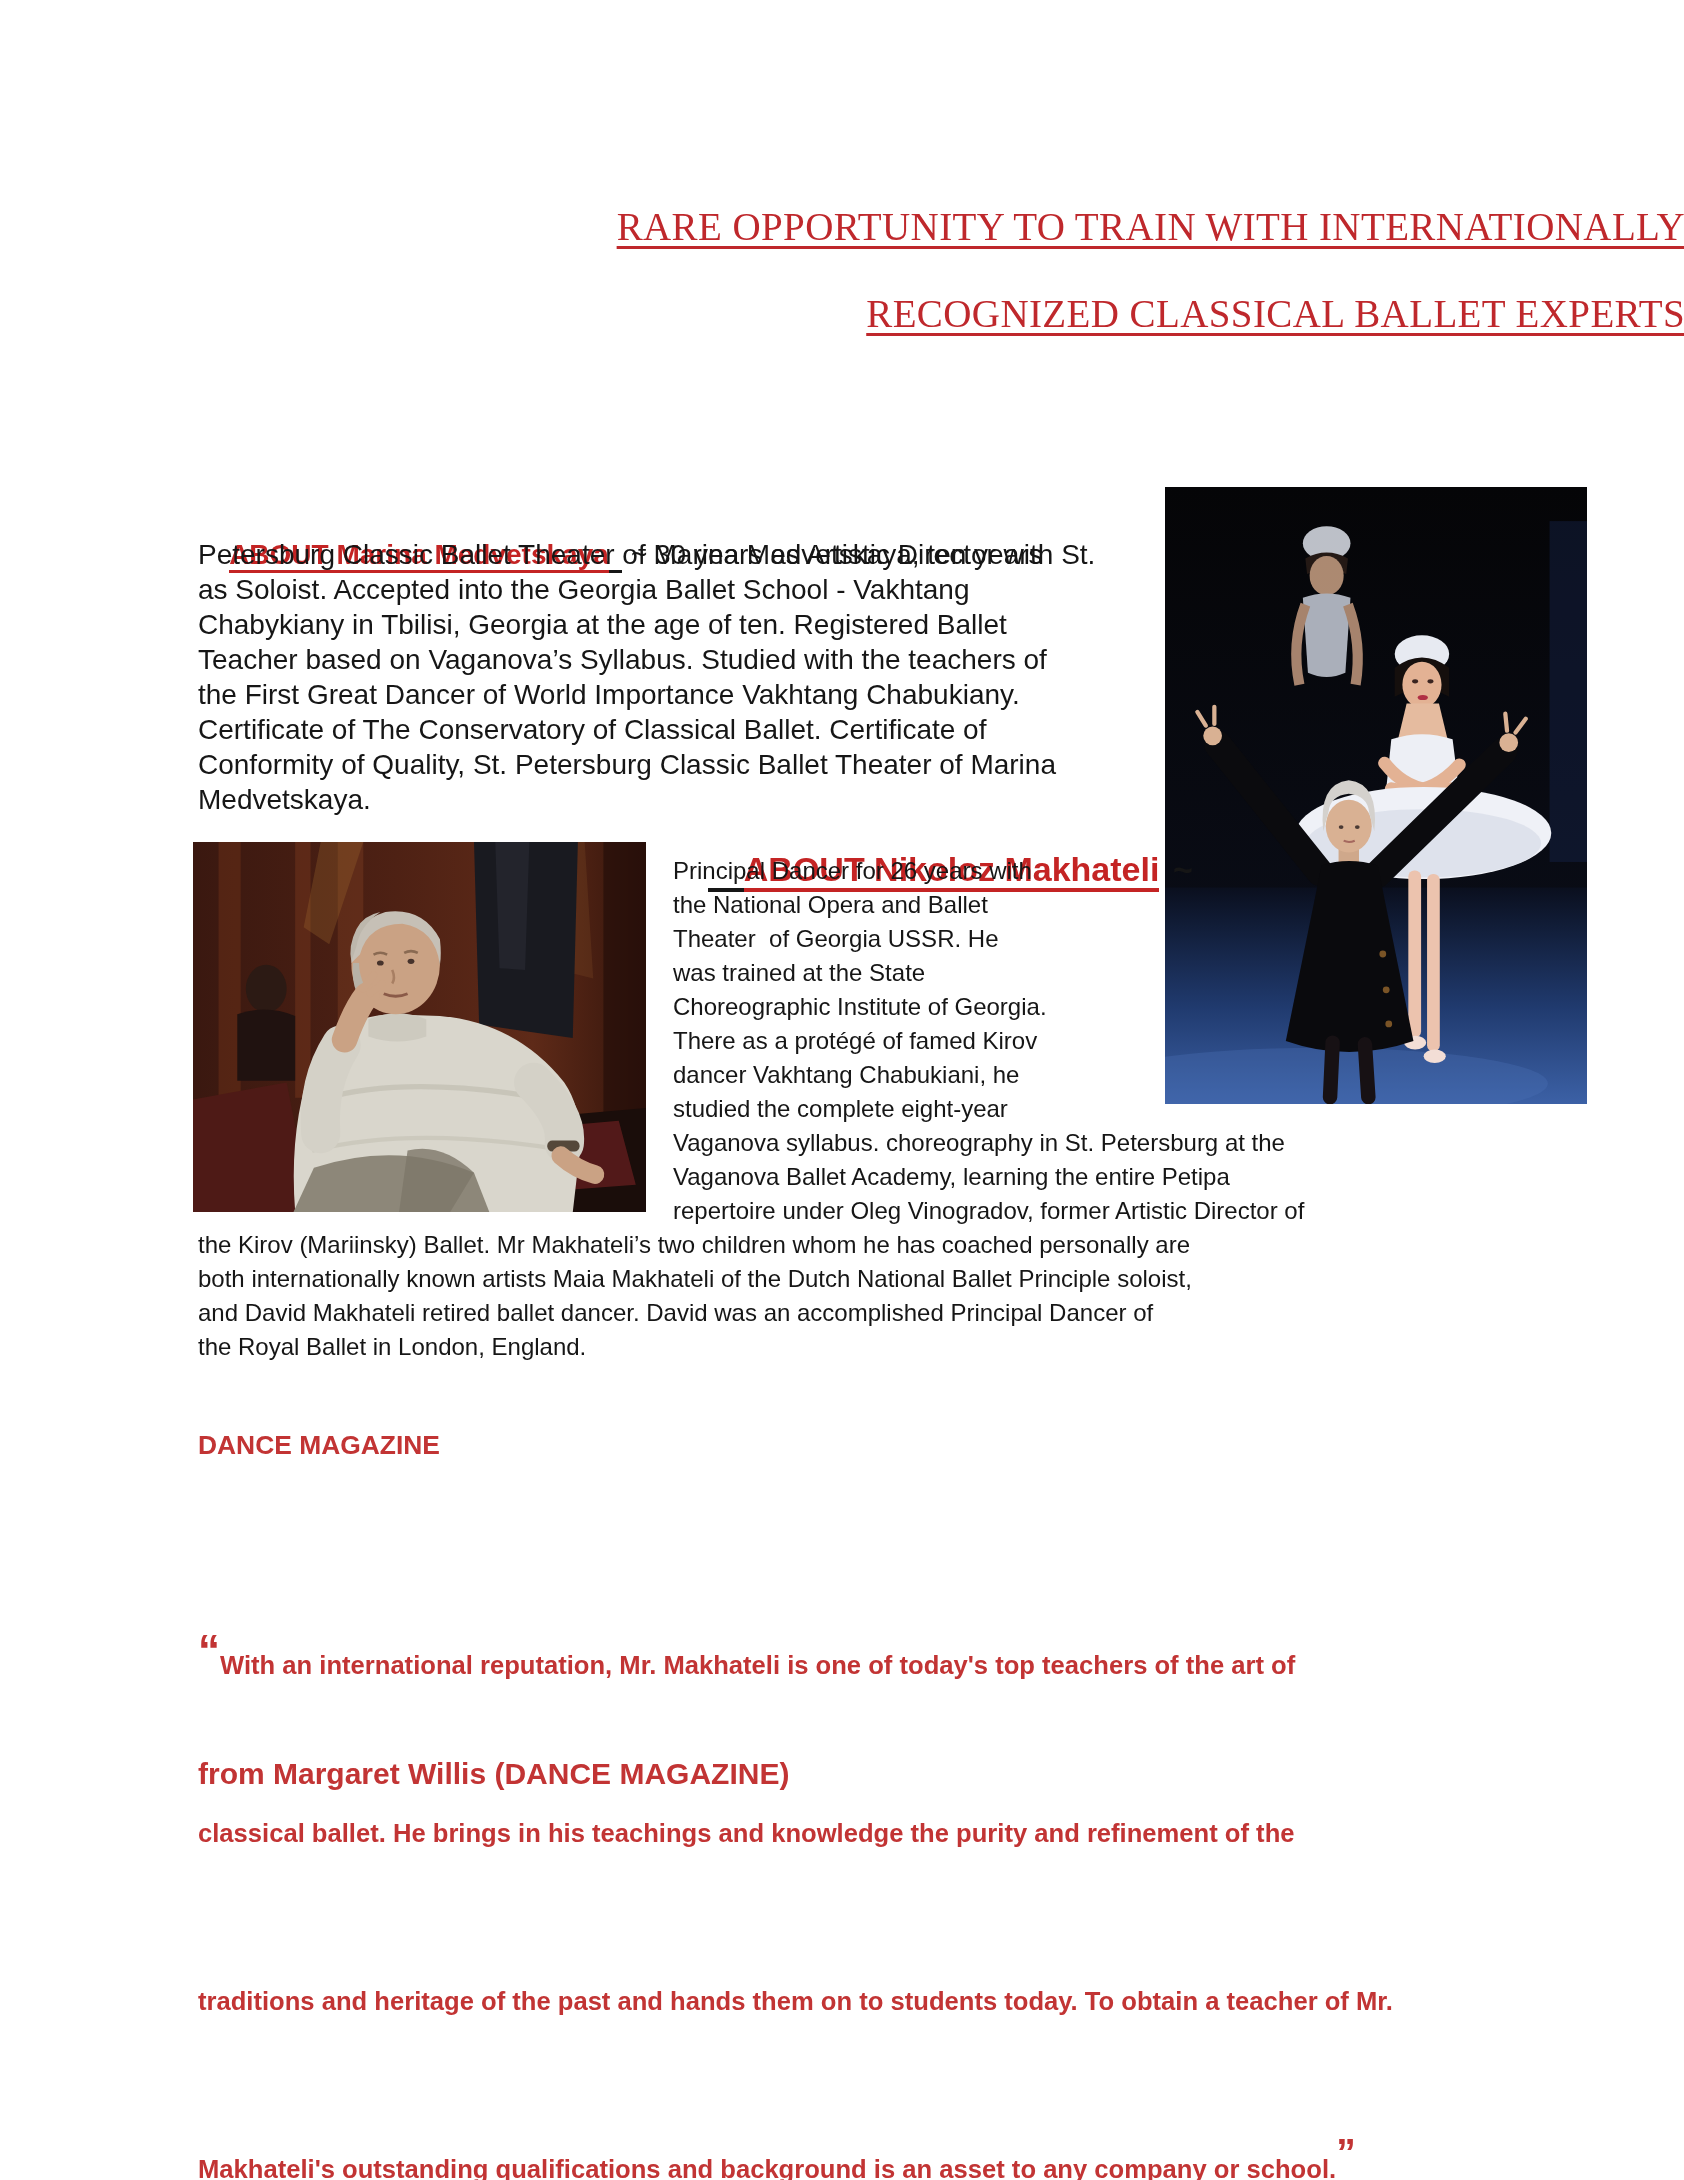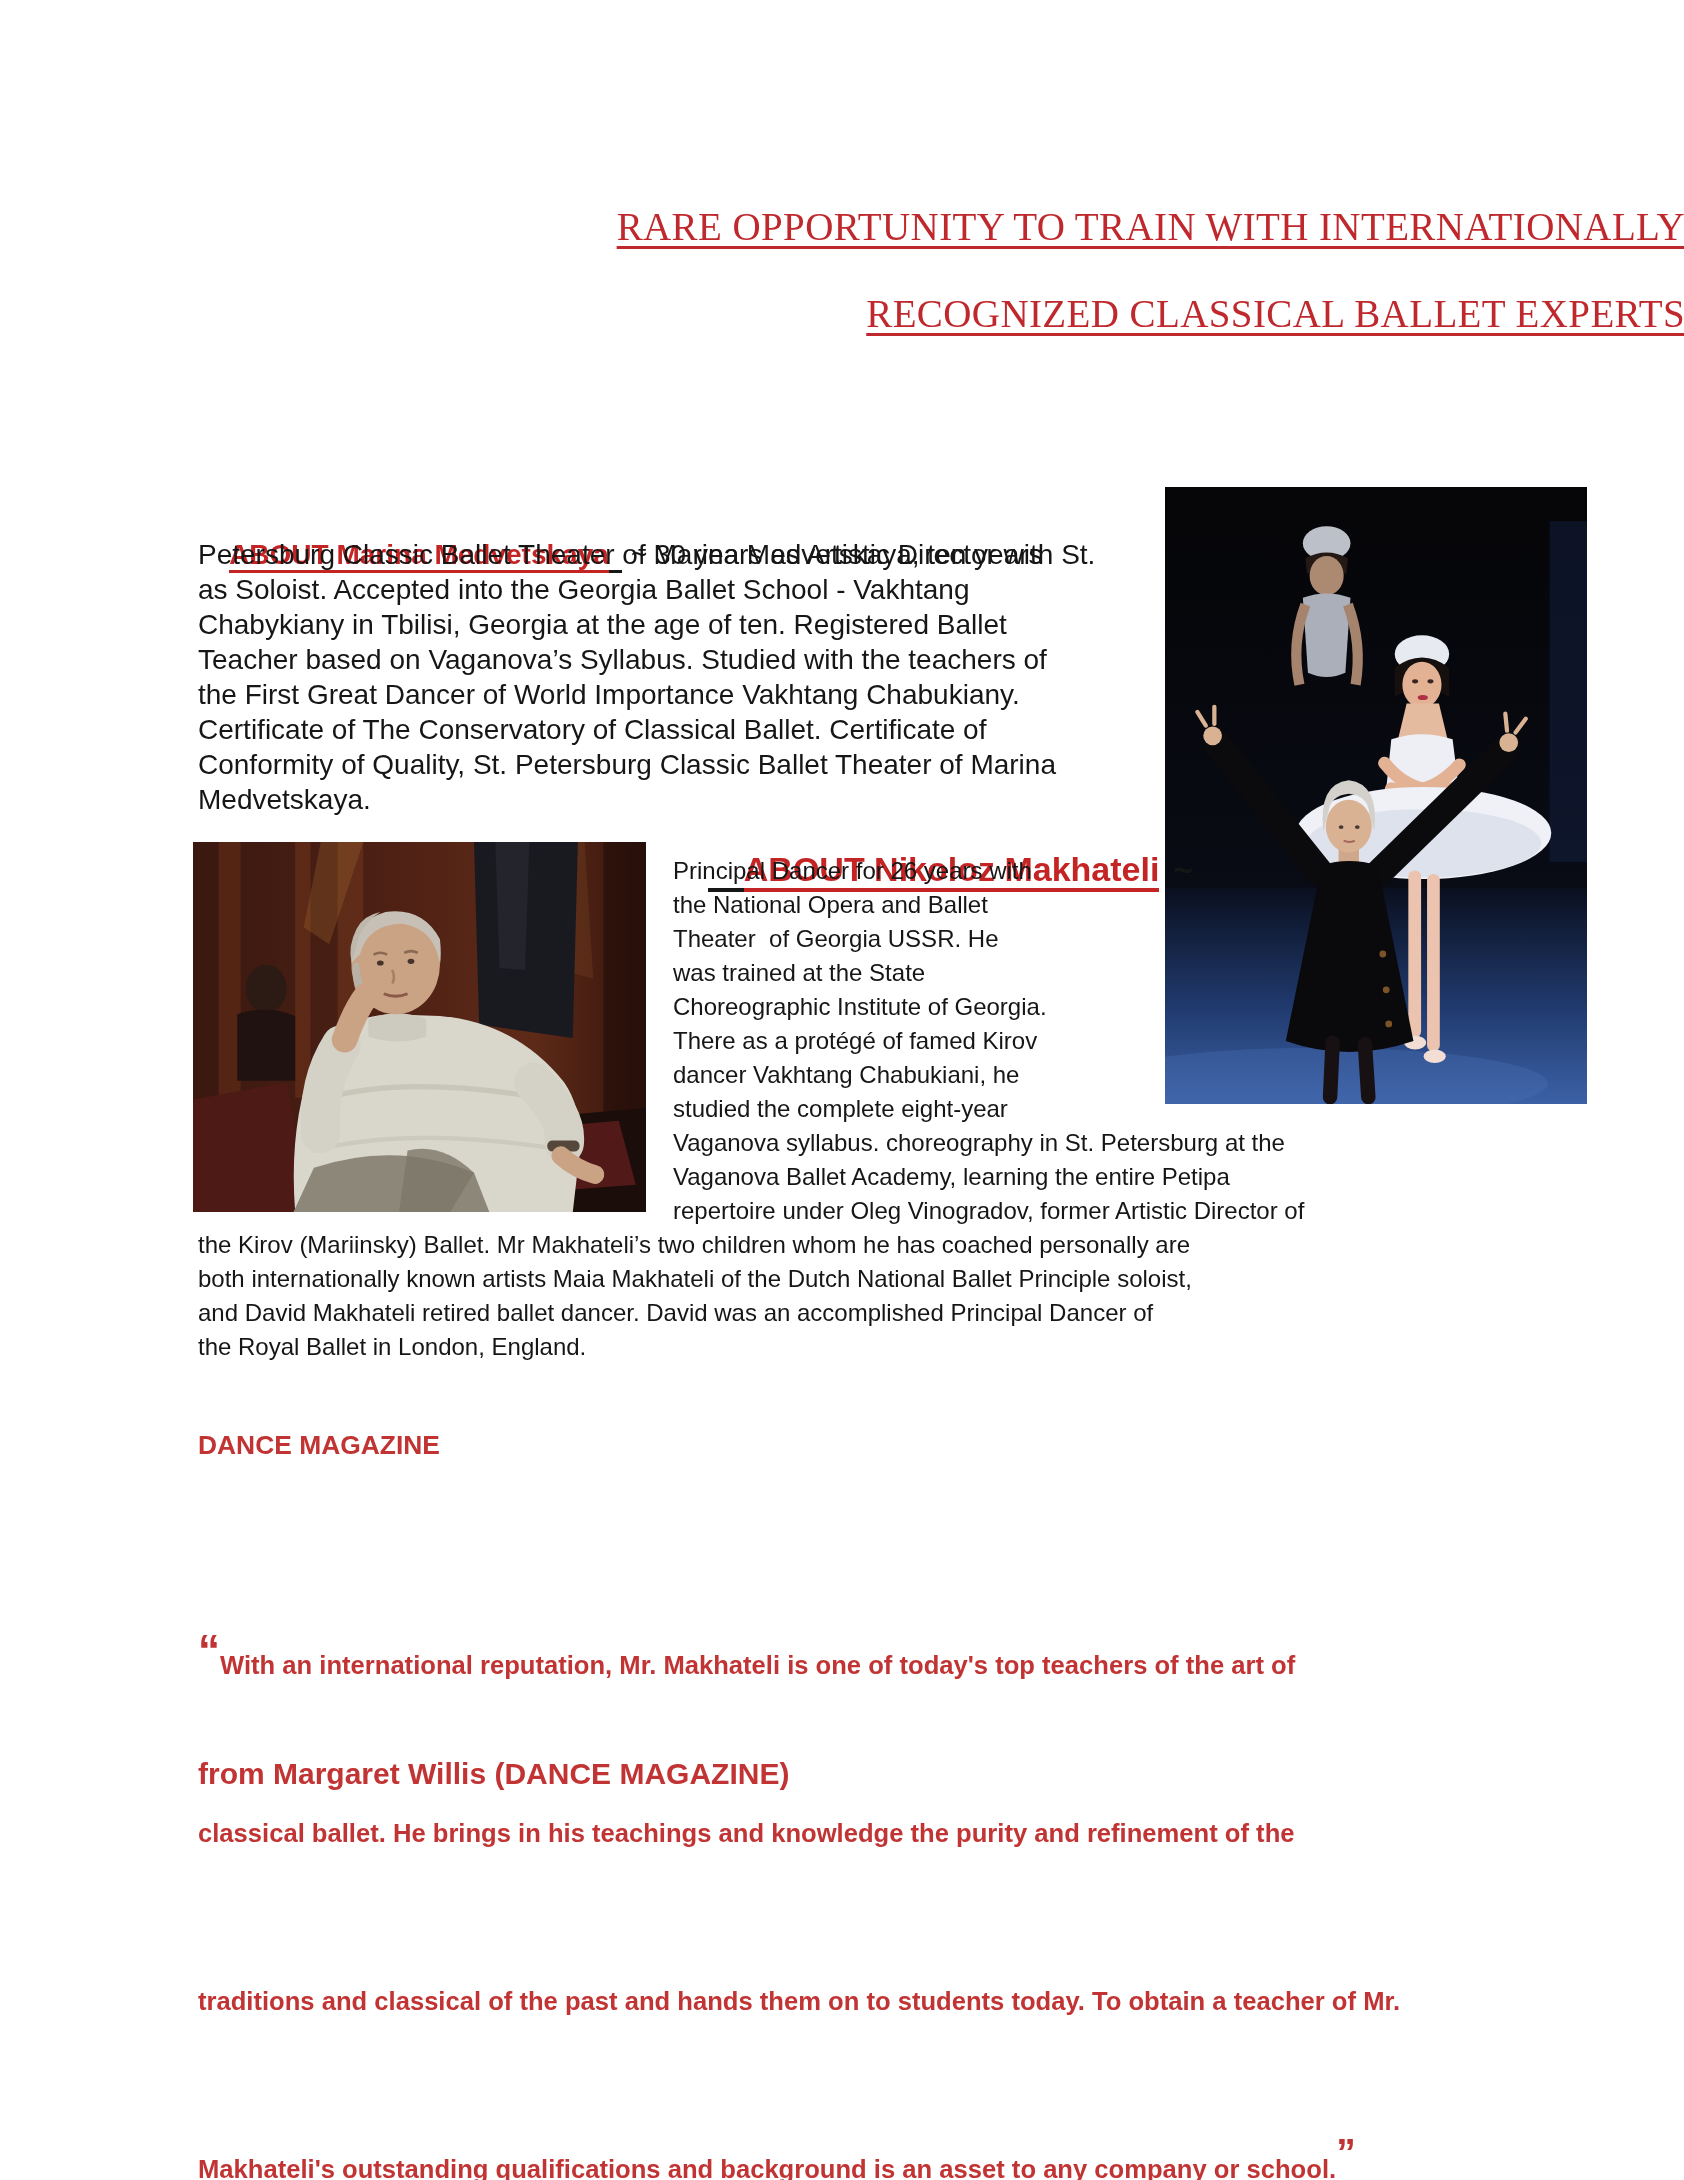--- a/index.html
+++ b/index.html
@@ -209,20 +209,20 @@
 
   <div class="tblock b33n" id="nikoloz-wide"><div class="line">Vaganova syllabus. choreography in St. Petersburg at the</div><div class="line">Vaganova Ballet Academy, learning the entire Petipa</div><div class="line">repertoire under Oleg Vinogradov, former Artistic Director of</div></div>
 
   <div class="tblock b33n" id="nikoloz-full"><div class="line">the Kirov (Mariinsky) Ballet. Mr Makhateli’s two children whom he has coached personally are</div><div class="line">both internationally known artists Maia Makhateli of the Dutch National Ballet Principle soloist,</div><div class="line">and David Makhateli retired ballet dancer. David was an accomplished Principal Dancer of</div><div class="line">the Royal Ballet in London, England.</div></div>
 
   <div class="tblock redtext" id="dance-magazine">DANCE MAGAZINE</div>
 
   <div class="tblock redtext" id="quote">
     <div class="line"><span class="qmark open">“</span><span>With an international reputation, Mr. Makhateli is one of today's top teachers of the art of</span></div>
     <div class="line">classical ballet. He brings in his teachings and knowledge the purity and refinement of the</div>
-    <div class="line">traditions and classical of the past and hands them on to students today. To obtain a teacher of Mr.</div>
+    <div class="line">traditions and heritage of the past and hands them on to students today. To obtain a teacher of Mr.</div>
     <div class="line"><span>Makhateli's outstanding qualifications and background is an asset to any company or school.</span><span class="qmark close">”</span></div>
   </div>
 
   <div class="tblock redtext" id="attribution">from Margaret Willis (DANCE MAGAZINE)</div>
 
 </div>
 
 
 </body></html>

